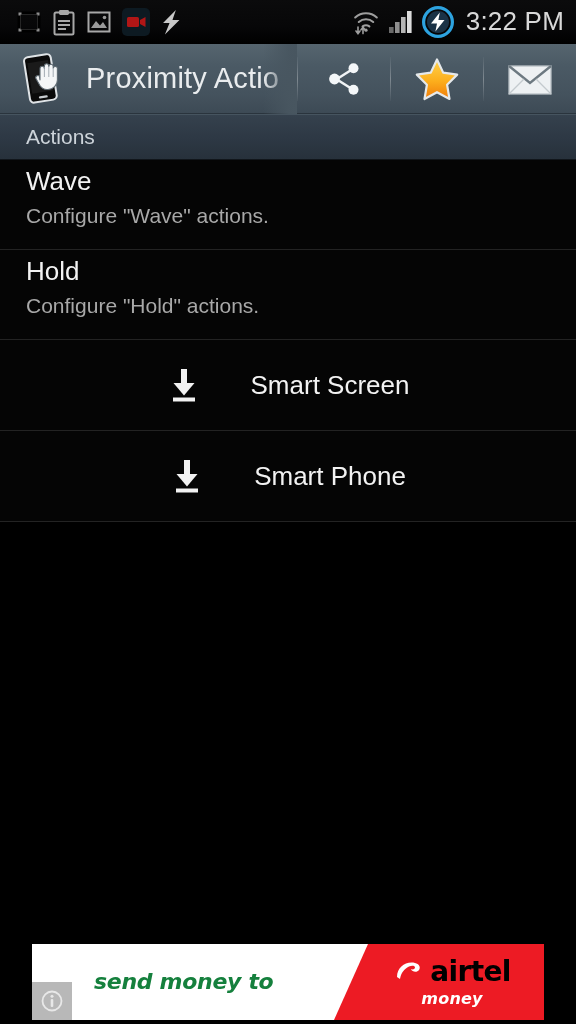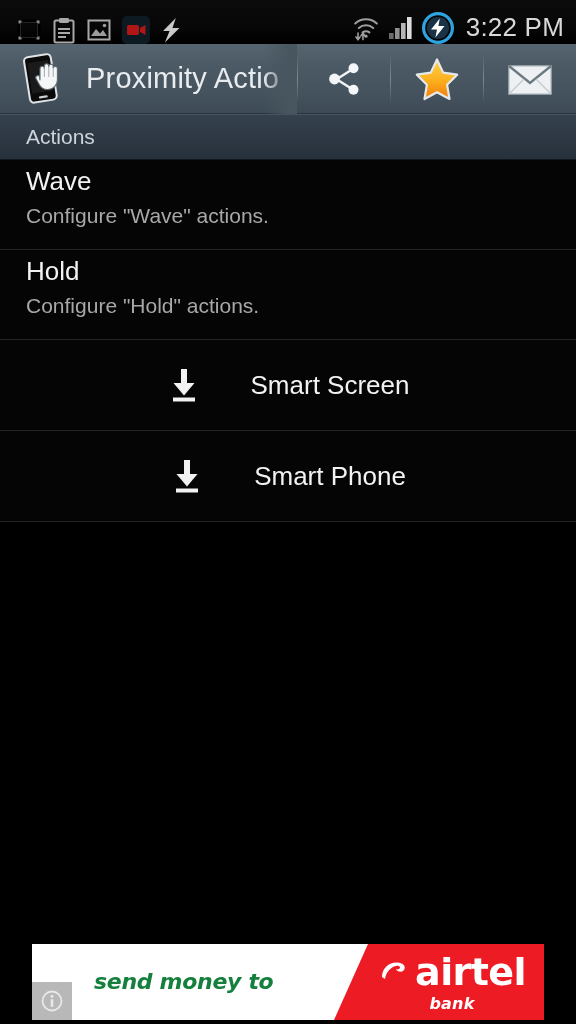--- a/index.html
+++ b/index.html
@@ -13,21 +13,21 @@
     position:relative;
     width:576px; height:1024px;
     background:#000;
   }
 
   
   .status-bar {
     position:relative;
     height:44px;
     background:linear-gradient(to bottom,#0b0b0c 0%,#070708 60%,#000 100%);
-    display:flex; align-items:flex-end;
+    display:flex; align-items:center;
     padding:0 12px 0 16px;
   }
   .status-left { display:flex; align-items:center; gap:10px; }
   .status-right { margin-left:auto; display:flex; align-items:center; gap:7px; }
   .sicon { display:block; }
 
   .clock {
     color:#d8d8d8;
     font-size:26px;
     letter-spacing:0.2px;
@@ -175,24 +175,24 @@
     top:0; right:0;
     width:210px; height:100%;
     background:#ed1b24;
     clip-path:polygon(34px 0, 100% 0, 100% 100%, 0 100%);
     display:flex; flex-direction:column;
     align-items:center; justify-content:center;
     padding-left:26px;
   }
   .airtel-row { display:flex; align-items:center; gap:7px; }
   .airtel-word {
-    color:#ffffff;
+    color:#000000;
     font-family:"DejaVu Sans", sans-serif;
     font-weight:bold;
-    font-size:38px;
+    font-size:28px;
     line-height:1;
     letter-spacing:-0.6px;
   }
   .airtel-money {
     color:#ffffff;
     font-family:"DejaVu Sans", sans-serif;
     font-style:italic;
     font-weight:bold;
     font-size:16px;
     line-height:1;
@@ -392,21 +392,21 @@
         <div class="ad-line">send money to</div>
       </div>
 
       <div class="ad-right">
         <div class="airtel-row">
           <svg width="30" height="28" viewBox="0 0 30 28">
             <path d="M4 19 C4 9, 13 3, 22 5 C26 6, 28 9, 26 12 C24 15, 19 14, 18 11 C20 12, 22 11, 22 9.5 C22 7.5, 19 7, 16 8.5 C11 11, 8 15, 7 21 Z" fill="#ffffff"></path>
           </svg>
           <div class="airtel-word">airtel</div>
         </div>
-        <div class="airtel-money">bank</div>
+        <div class="airtel-money">money</div>
       </div>
 
       <div class="ad-info">
         <svg width="24" height="24" viewBox="0 0 24 24">
           <circle cx="12" cy="12" r="9.5" fill="none" stroke="#e8e8e8" stroke-width="1.8"></circle>
           <circle cx="12" cy="7.2" r="1.5" fill="#e8e8e8"></circle>
           <rect x="10.7" y="10" width="2.6" height="8" rx="1.1" fill="#e8e8e8"></rect>
         </svg>
       </div>
 

